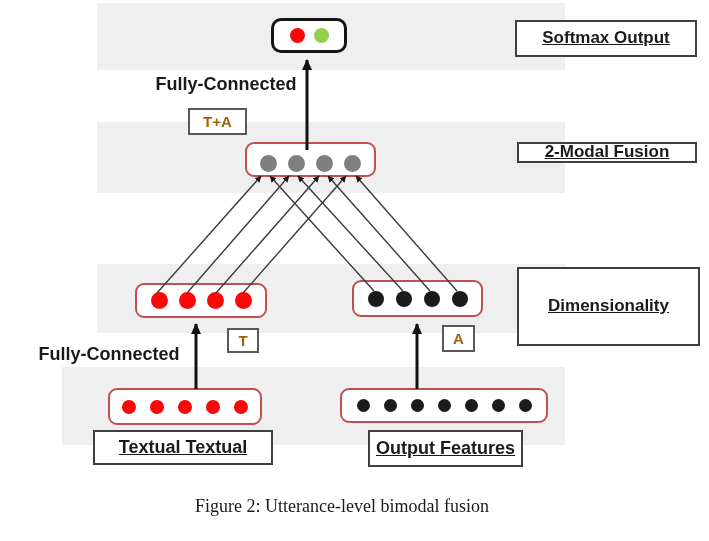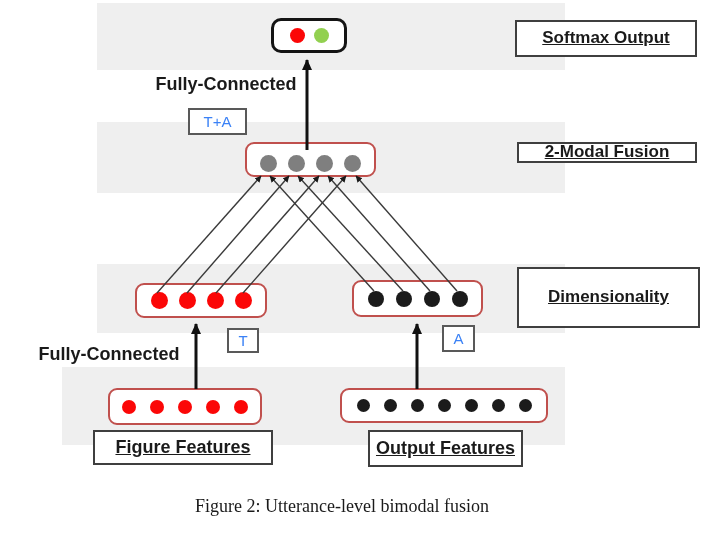--- a/index.html
+++ b/index.html
@@ -8,21 +8,21 @@
   .band{position:absolute;background:#efefef;}
   .node{position:absolute;background:#ffffff;display:flex;align-items:center;justify-content:center;box-sizing:border-box;}
   .round-red{border:2.5px solid #c0504d;border-radius:9px;}
   .round-black{border:3px solid #141414;border-radius:10px;}
   .dot{border-radius:50%;flex:0 0 auto;width:var(--ds);height:var(--ds);}
   .labelbox{position:absolute;background:#ffffff;border:2px solid #3f3f3f;box-sizing:border-box;
             display:flex;flex-direction:column;align-items:center;justify-content:center;
             font-weight:bold;color:#1a1a1a;font-size:17px;line-height:1.35;text-align:center;text-decoration:underline;}
   .tagbox{position:absolute;background:#ffffff;border:2px solid #595959;box-sizing:border-box;
           display:flex;align-items:center;justify-content:center;
-          font-weight:normal;color:#3b82f6;font-size:15px;}
+          font-weight:bold;color:#a16207;font-size:15px;}
   .annot{position:absolute;font-weight:bold;color:#1a1a1a;font-size:18px;white-space:nowrap;}
   .caption{position:absolute;left:0;top:496px;width:684px;text-align:center;
            font-family:"Liberation Serif","DejaVu Serif",serif;font-size:18px;color:#1a1a1a;}
   svg.wires{position:absolute;left:0;top:0;pointer-events:none;}
   
   #softmax-node{--ds:15px;gap:9px;}
   #fusion-node{--ds:17px;gap:11px;padding-top:8px;}
   #eq-text-node{--ds:17px;gap:11px;}
   #eq-audio-node{--ds:16px;gap:12px;}
   #textual-node{--ds:14px;gap:14px;}
@@ -81,26 +81,26 @@
       <span class="dot" style="background: rgb(27, 27, 27);"></span>
       <span class="dot" style="background: rgb(27, 27, 27);"></span>
     </div>
 
   <div class="labelbox" style="left:515px;top:20px;width:182px;height:37px;">
     <span>Softmax Output</span>
   </div>
   <div class="labelbox" style="left:517px;top:142px;width:180px;height:21px;">
     <span>2-Modal Fusion</span>
   </div>
-  <div class="labelbox" style="left:517px;top:267px;width:183px;height:61px;">
+  <div class="labelbox" style="left:517px;top:267px;width:183px;height:79px;">
     <span>Dimensionality</span>
   </div>
 
   <div class="labelbox" style="left:93px;top:430px;width:180px;height:35px;font-size:18px;">
-    <span>Figure Features</span>
+    <span>Textual Textual</span>
   </div>
   <div class="labelbox" style="left:368px;top:430px;width:155px;height:37px;font-size:18px;">
     <span>Output Features</span>
   </div>
 
   <div class="tagbox" style="left:188px;top:108px;width:59px;height:27px;">
     <span>T+A</span>
   </div>
   <div class="tagbox" style="left:227px;top:328px;width:32px;height:25px;">
     <span>T</span>

